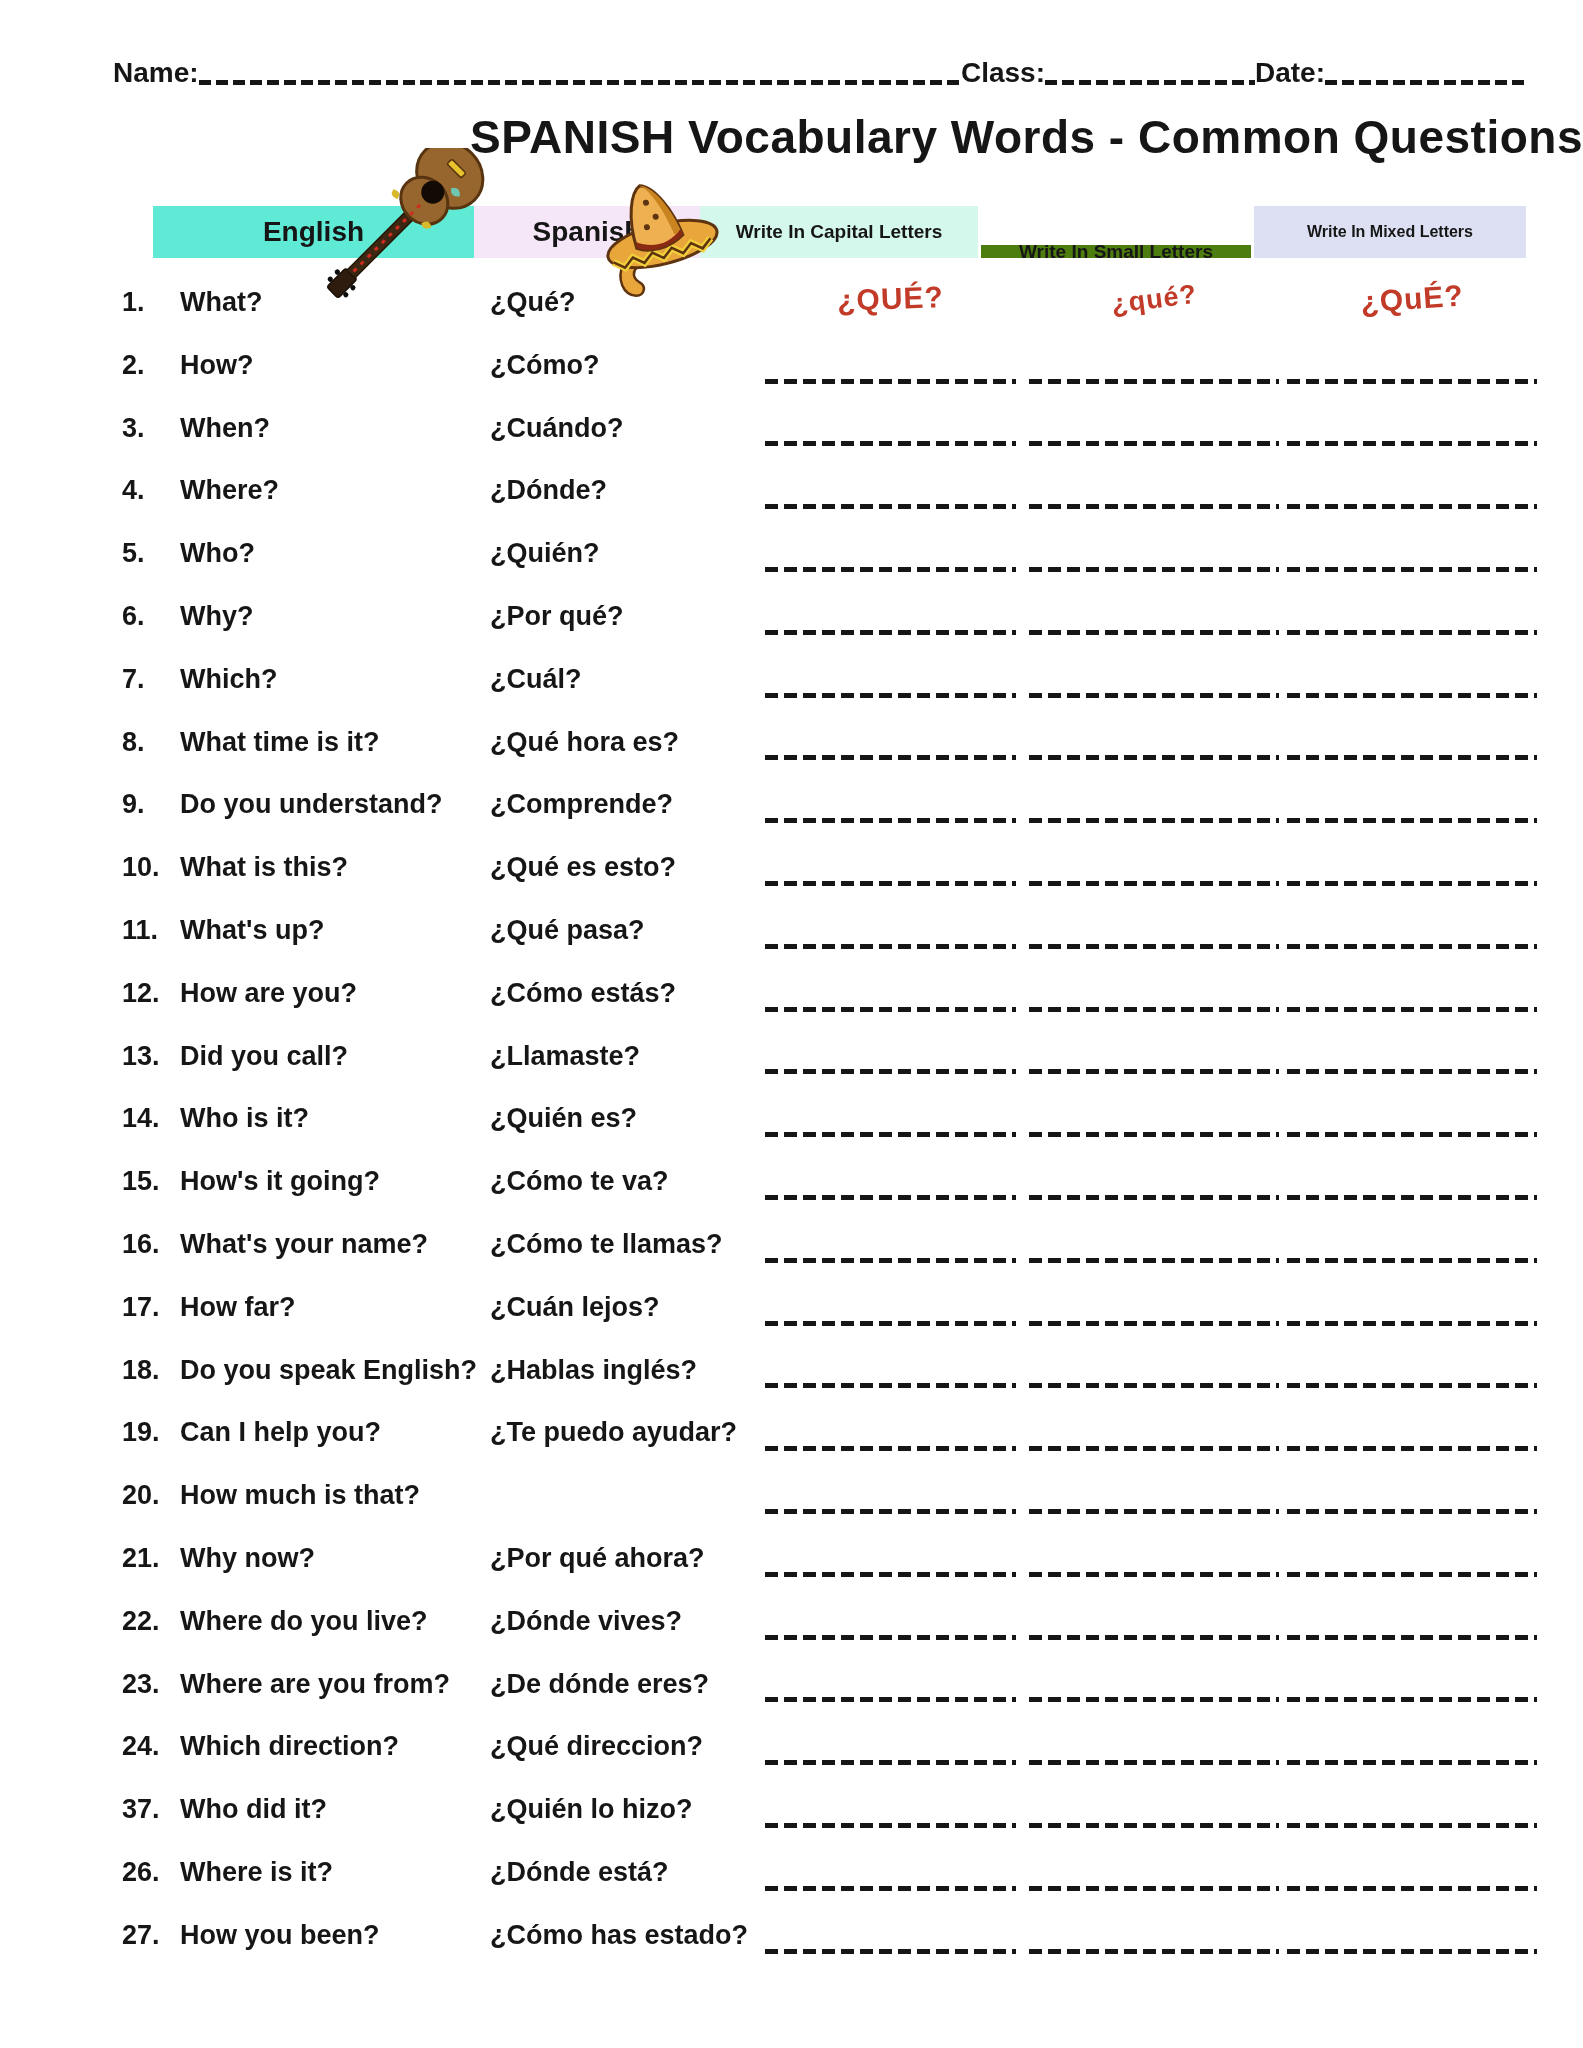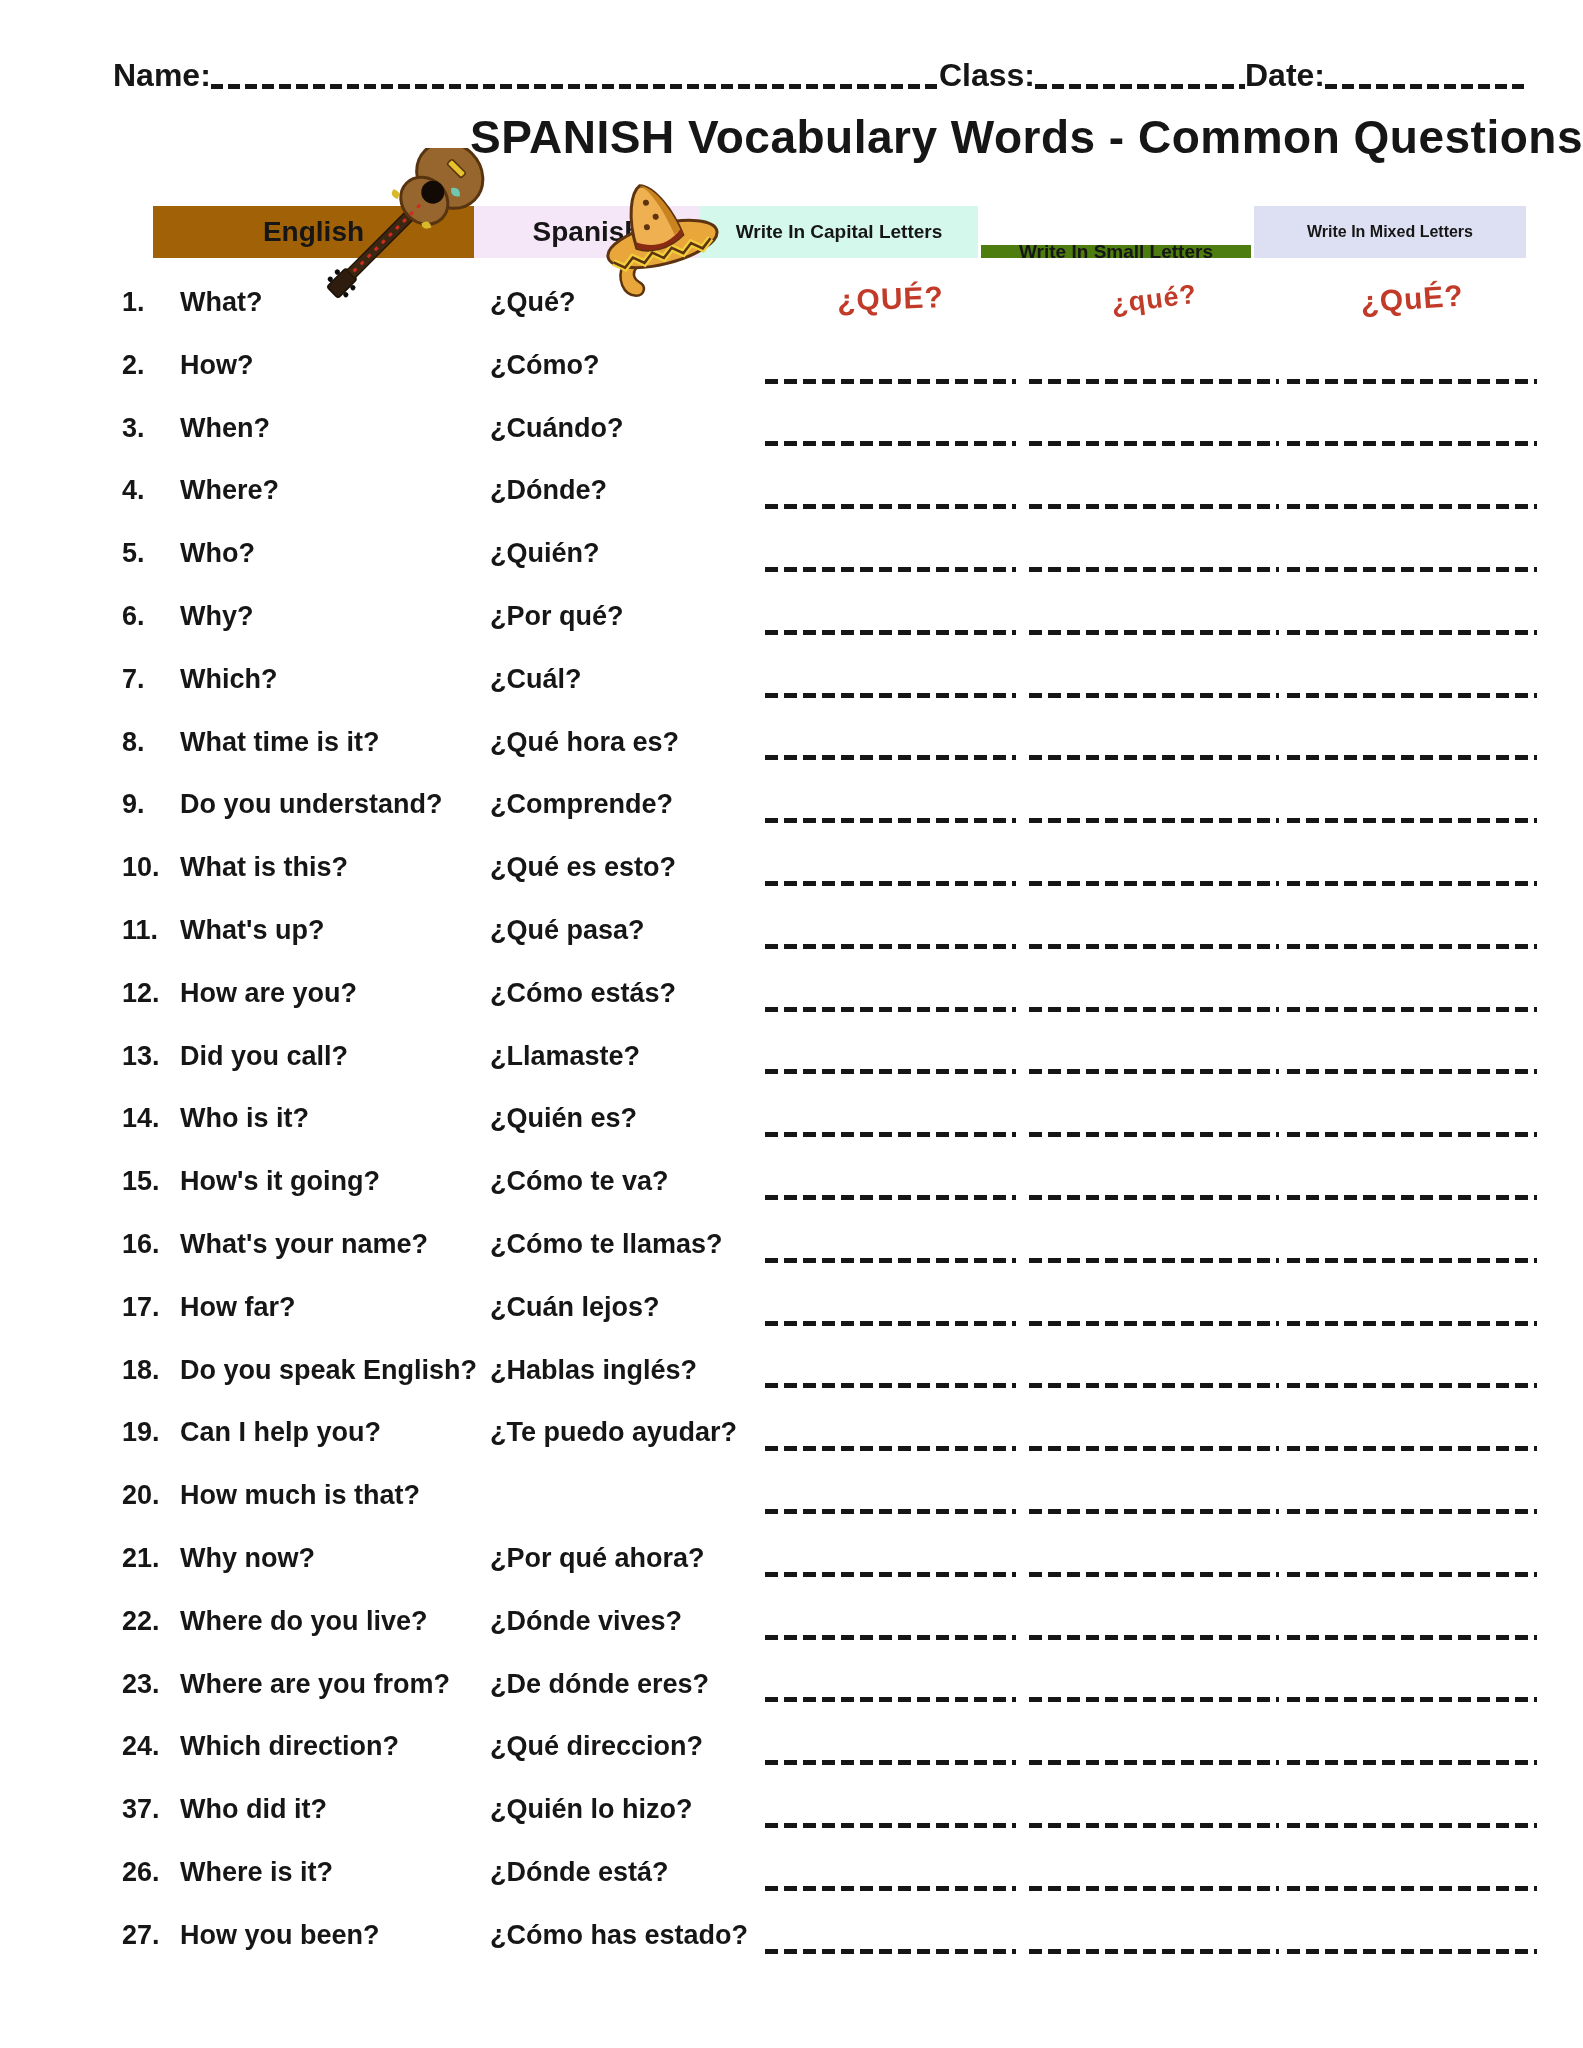--- a/index.html
+++ b/index.html
@@ -1,20 +1,20 @@
 <!DOCTYPE html>
 <html><head>
 <meta charset="utf-8">
 <style>
   html,body{margin:0;padding:0;background:#e8e8e8;}
   .page{position:relative;width:1583px;height:2048px;background:#ffffff;margin:0 auto;
         font-family:"Liberation Sans",sans-serif;font-weight:700;color:#161616;overflow:hidden;}
 
   
-  .topline{position:absolute;top:58px;left:113px;width:1411px;display:flex;align-items:flex-end;font-size:32px;line-height:1.1;}
+  .topline{position:absolute;top:58px;left:113px;width:1411px;display:flex;align-items:flex-end;font-size:28px;line-height:1.1;}
   .topline .lbl{flex:0 0 auto;}
   .ufill{height:5px;background:repeating-linear-gradient(90deg,#161616 0 12px,transparent 12px 17px);margin:0 0 4px 0;}
   .fill-name{flex:1 1 auto;}
   .fill-class{flex:0 0 210px;}
   .fill-date{flex:0 0 199px;}
 
   
   .title{position:absolute;top:110px;left:0;width:100%;text-align:right;font-size:46px;letter-spacing:.5px;}
 
   
@@ -59,21 +59,21 @@
     <span class="ufill fill-name"></span>
     <span class="lbl">Class:</span>
     <span class="ufill fill-class"></span>
     <span class="lbl">Date:</span>
     <span class="ufill fill-date"></span>
   </div>
 
   <div class="title">SPANISH Vocabulary Words - Common Questions</div>
 
   <div class="band">
-    <div class="colhead c1" style="background: #a16207;">English</div>
+    <div class="colhead c1" style="background: #5eead4;">English</div>
     <div class="colhead c2" style="background: rgb(245, 230, 248);">Spanish</div>
     <div class="colhead c3" style="background: rgb(213, 248, 236);">Write In Capital Letters</div>
     <div class="colhead c4" style="background: #4d7c0f; margin-top: 39px;">Write In Small Letters</div>
     <div class="colhead c5" style="background: rgb(221, 224, 243);">Write In Mixed Letters</div>
   </div>
 
   <svg class="guitar" width="185" height="165" viewBox="0 0 185 165">
     <g transform="translate(95,64) rotate(-135)">
       <rect x="-8" y="-114" width="16" height="27" rx="3" fill="#2e1d0e" stroke="#1a0f05" stroke-width="1.5"></rect>
       <circle cx="-11" cy="-106" r="2.6" fill="#0c0c0c"></circle>

